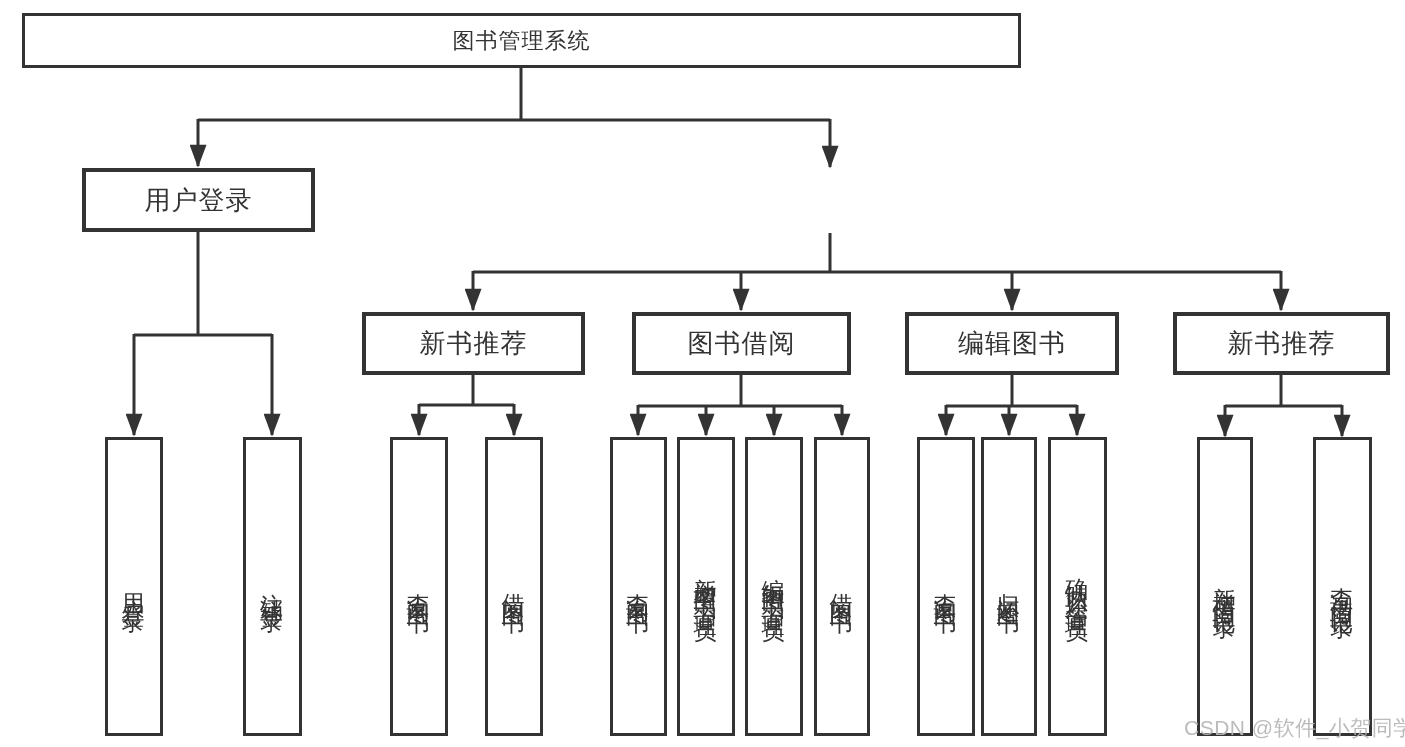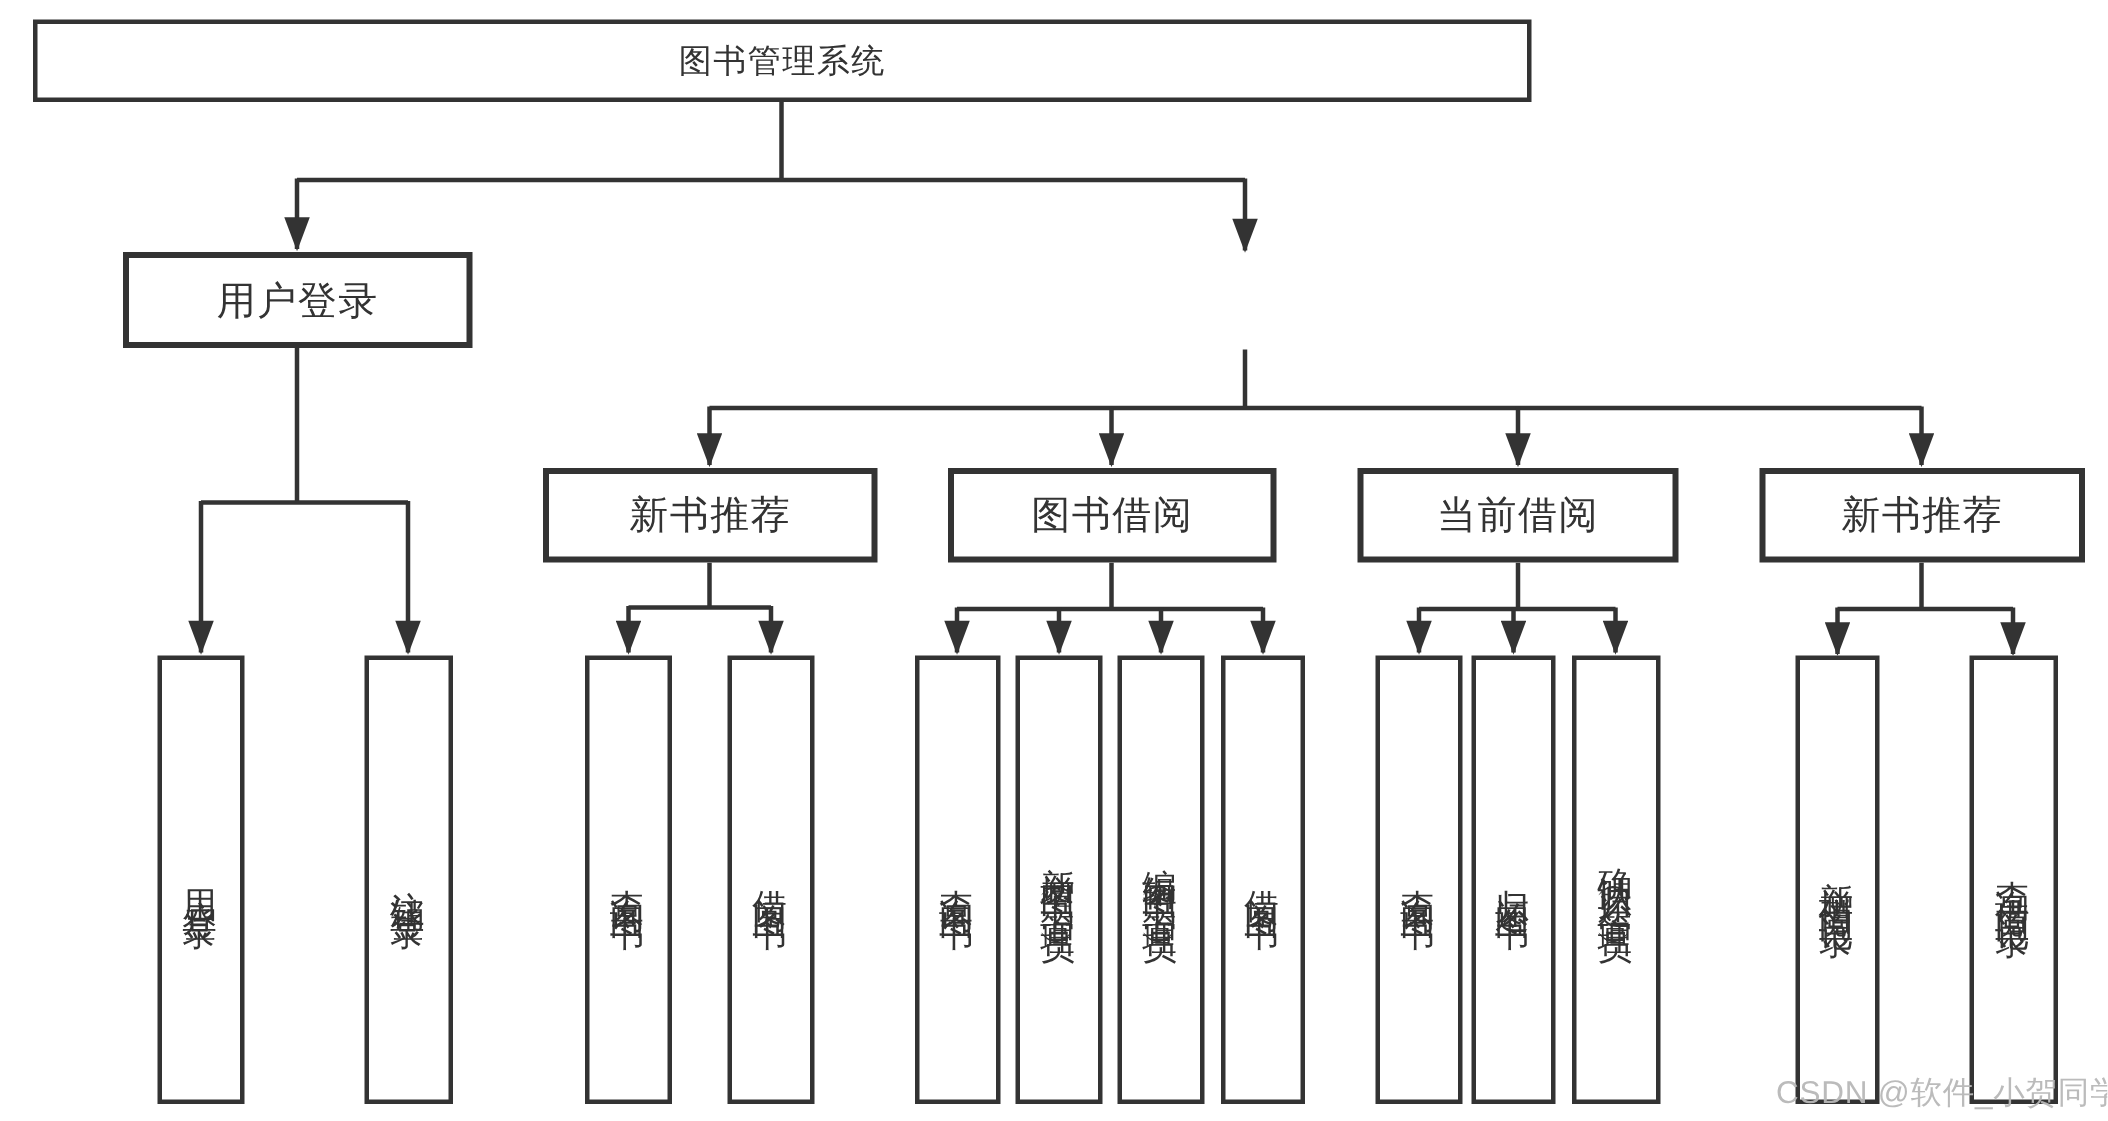--- a/index.html
+++ b/index.html
@@ -126,21 +126,21 @@
     <span>用户登录</span>
   </div>
 
   <div class="hbox" style="left:362px;top:312px;width:223px;height:63px">
     <span>新书推荐</span>
   </div>
   <div class="hbox" style="left:632px;top:312px;width:219px;height:63px">
     <span>图书借阅</span>
   </div>
   <div class="hbox" style="left:905px;top:312px;width:214px;height:63px">
-    <span>当前借阅</span>
+    <span>编辑图书</span>
   </div>
   <div class="hbox" style="left:1173px;top:312px;width:217px;height:63px">
     <span>新书推荐</span>
   </div>
 
   <div class="vbox" style="left:105px;width:58px">
     <span>用户登录</span>
   </div>
   <div class="vbox" style="left:243px;width:59px">
     <span>注销登录</span>

